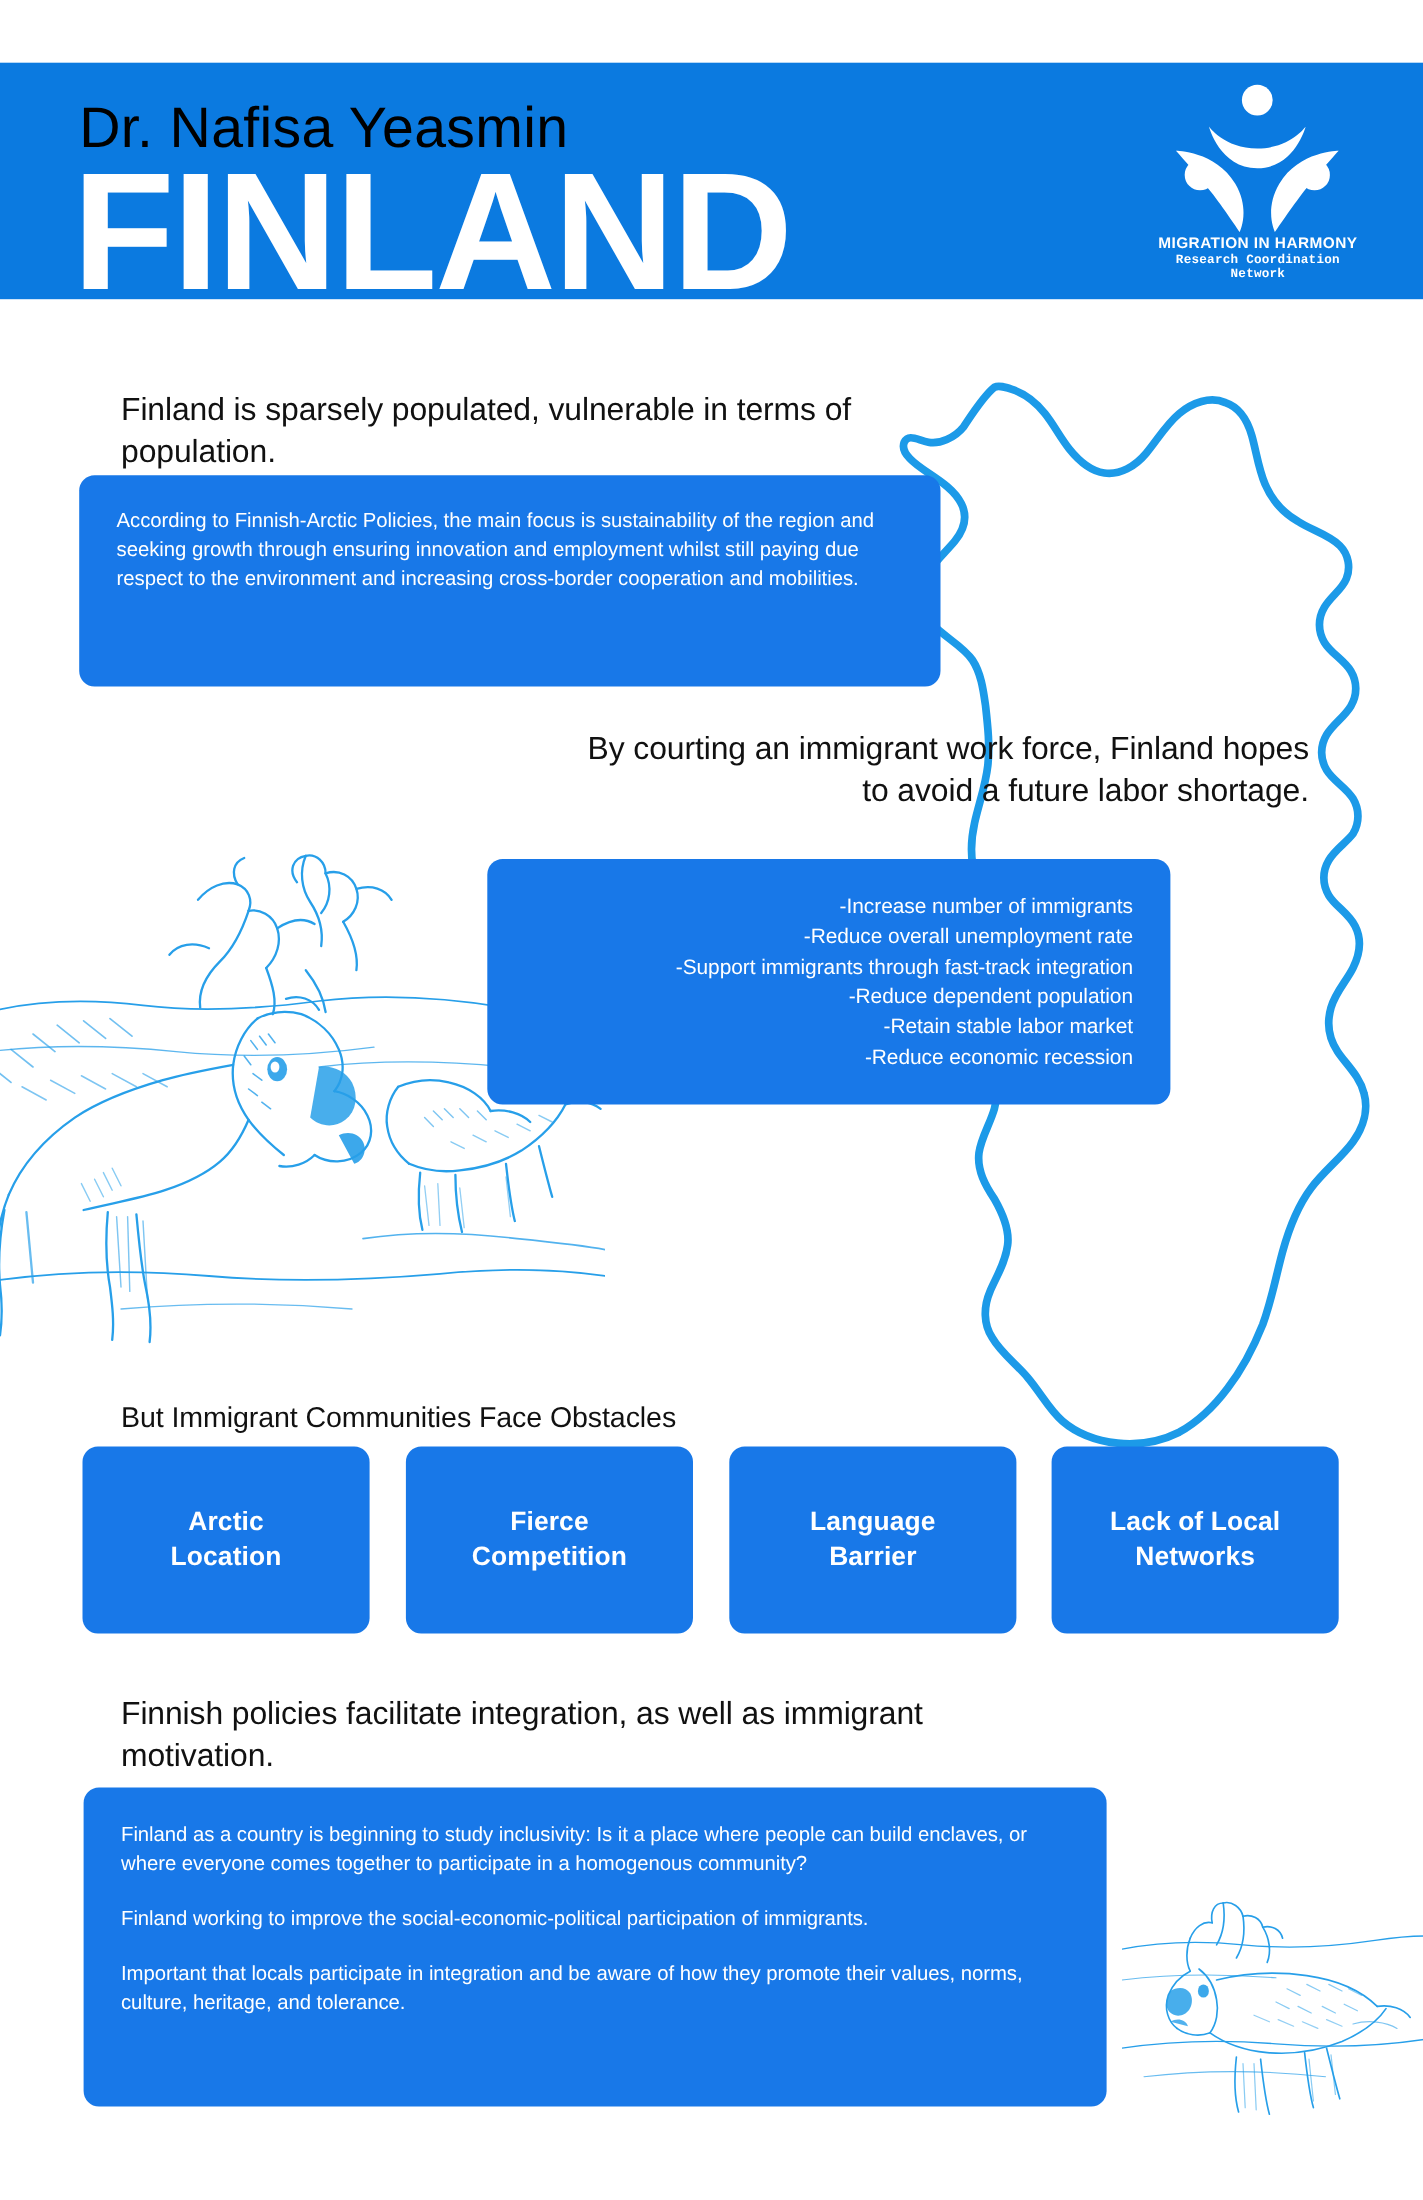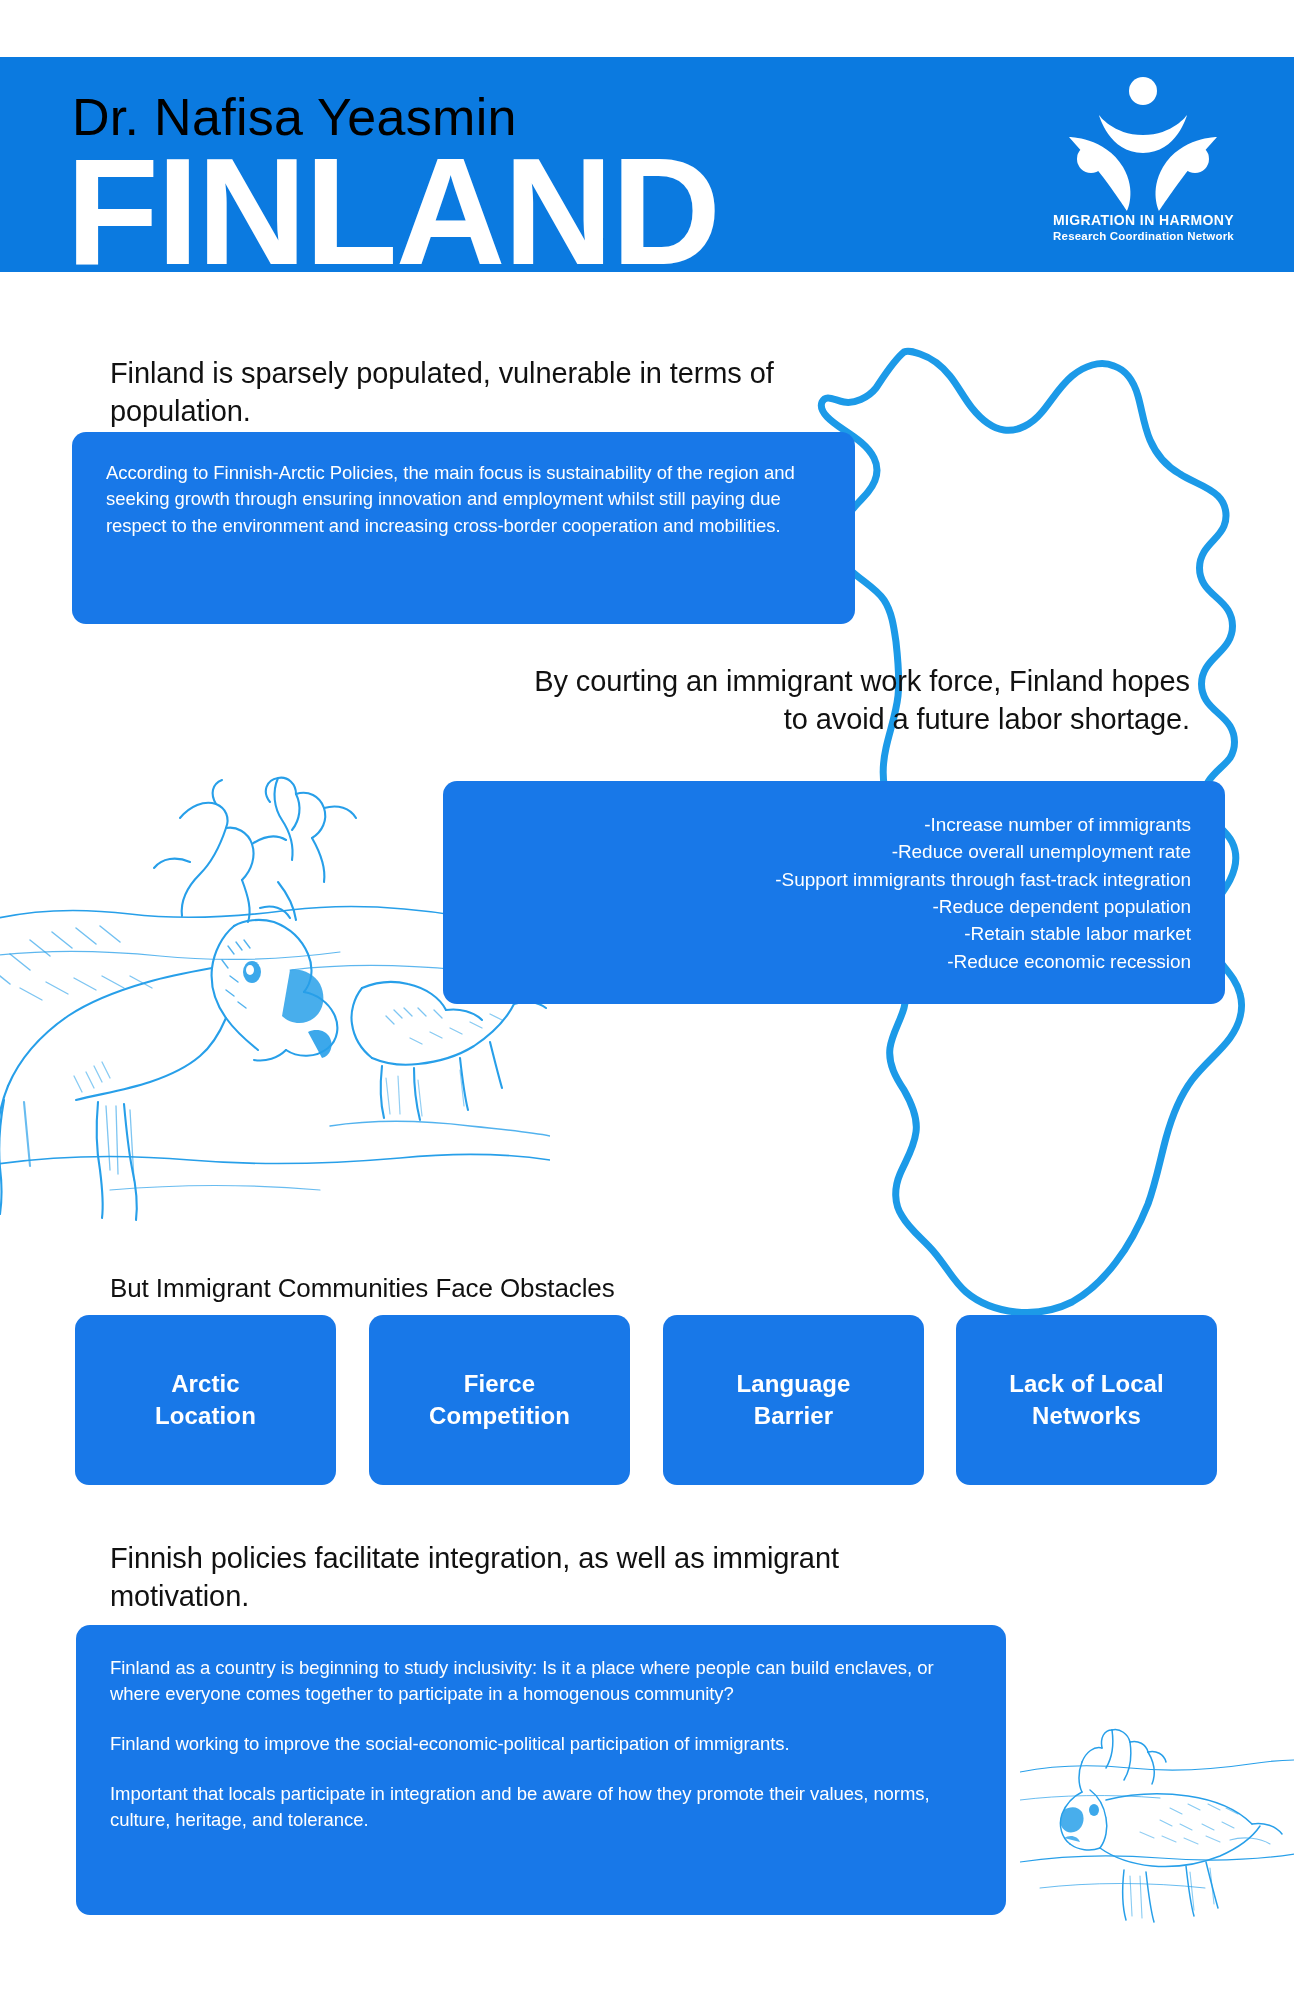--- a/index.html
+++ b/index.html
@@ -50,21 +50,21 @@
   #logo { position: absolute; right: 58px; top: 18px; width: 185px; height: 180px; }
   #logo-mark { position: absolute; left: 14px; top: 0; width: 156px; height: 136px; }
   #logo-title {
     position: absolute; left: 0; right: 0; top: 137px;
     text-align: center; color: #ffffff;
     font-size: 14px; font-weight: 700; letter-spacing: .4px;
   }
   #logo-sub {
     position: absolute; left: 0; right: 0; top: 155px;
     text-align: center; color: #ffffff;
-    font-family: Liberation Sans, sans-serif;
+    font-family: Liberation Mono, monospace;
     font-size: 11.5px; font-weight: 700; letter-spacing: .2px;
   }
 
   
   .content { position: relative; z-index: 4; }
   .headline {
     position: absolute;
     color: #111111;
     font-size: 29px; font-weight: 400; line-height: 1.30;
     letter-spacing: -.1px;
@@ -79,21 +79,21 @@
     font-size: 18.5px; line-height: 1.42;
     letter-spacing: -.05px;
   }
 
   
   #s1-head { left: 110px; top: 355px; width: 680px; }
   #s1-panel { left: 72px; top: 432px; width: 783px; height: 192px; padding: 28px 32px 0 34px; }
 
   
   #s2-head { left: 520px; top: 663px; width: 670px; text-align: right; }
-  #s2-panel { left: 443px; top: 781px; width: 782px; height: 223px; padding: 30px 34px 0 0; }
+  #s2-panel { left: 443px; top: 781px; width: 621px; height: 223px; padding: 30px 34px 0 0; }
   #s2-panel ul { list-style: none; text-align: right; }
   #s2-panel li { font-size: 19px; line-height: 1.44; letter-spacing: -.05px; }
 
   
   #s3-head {
     left: 110px; top: 1272px; width: 760px;
     font-size: 26px;
   }
   #cards { position: absolute; left: 75px; top: 1315px; width: 1148px; height: 170px; z-index: 4; }
   .card {

